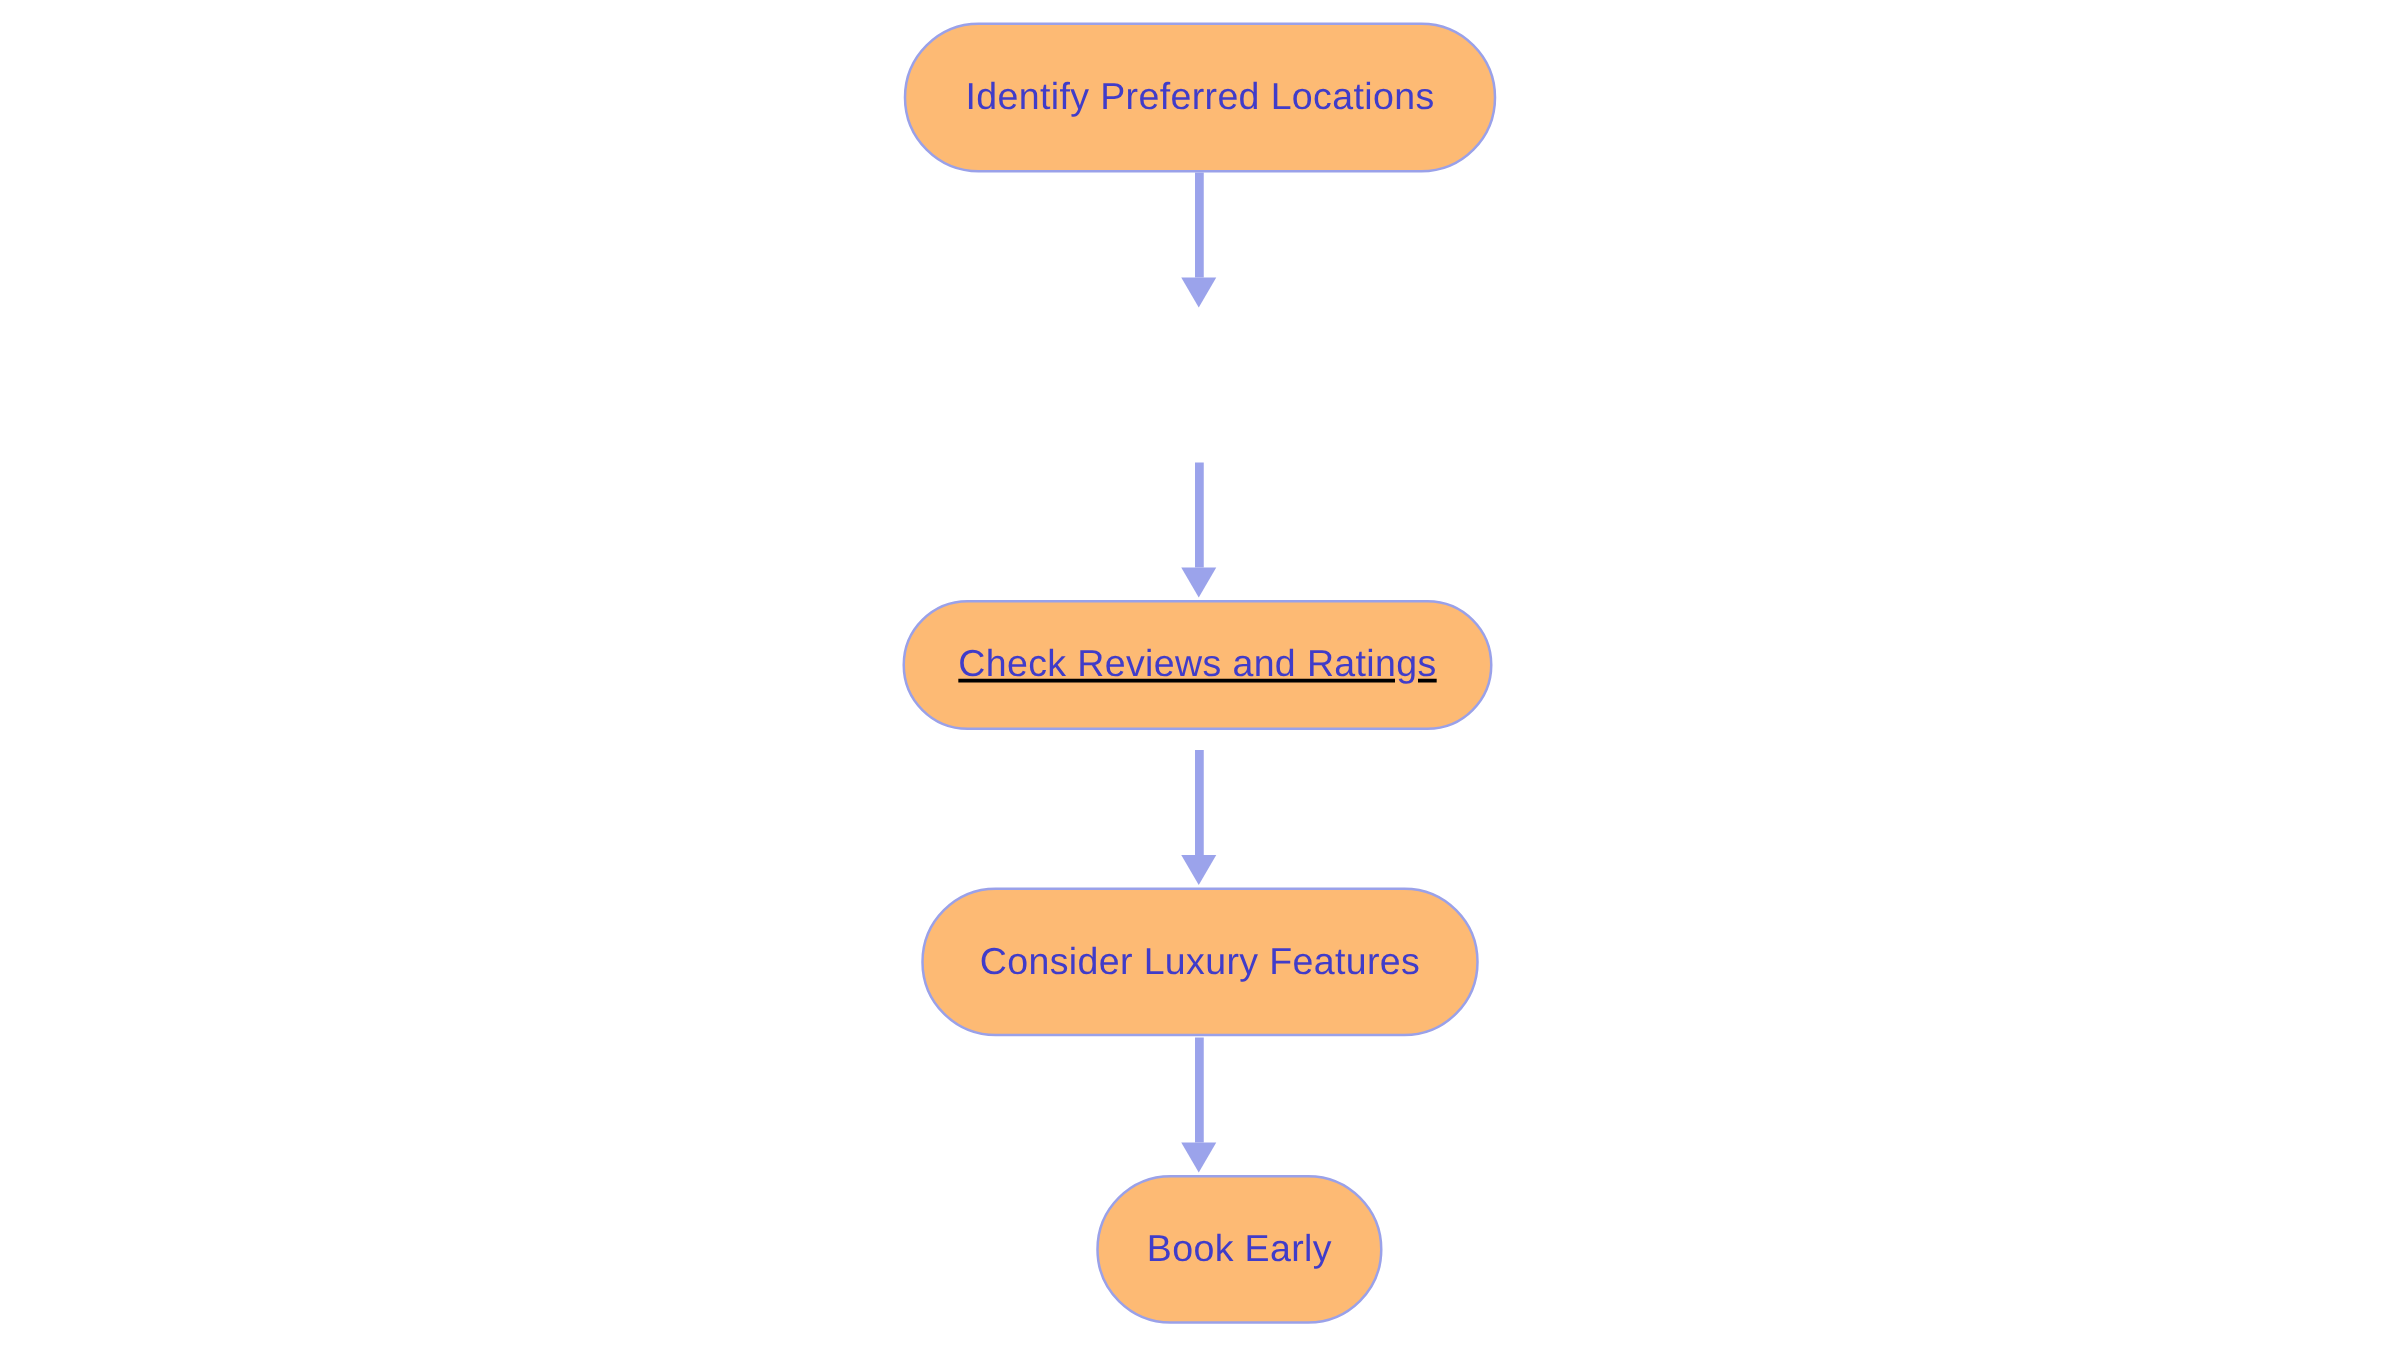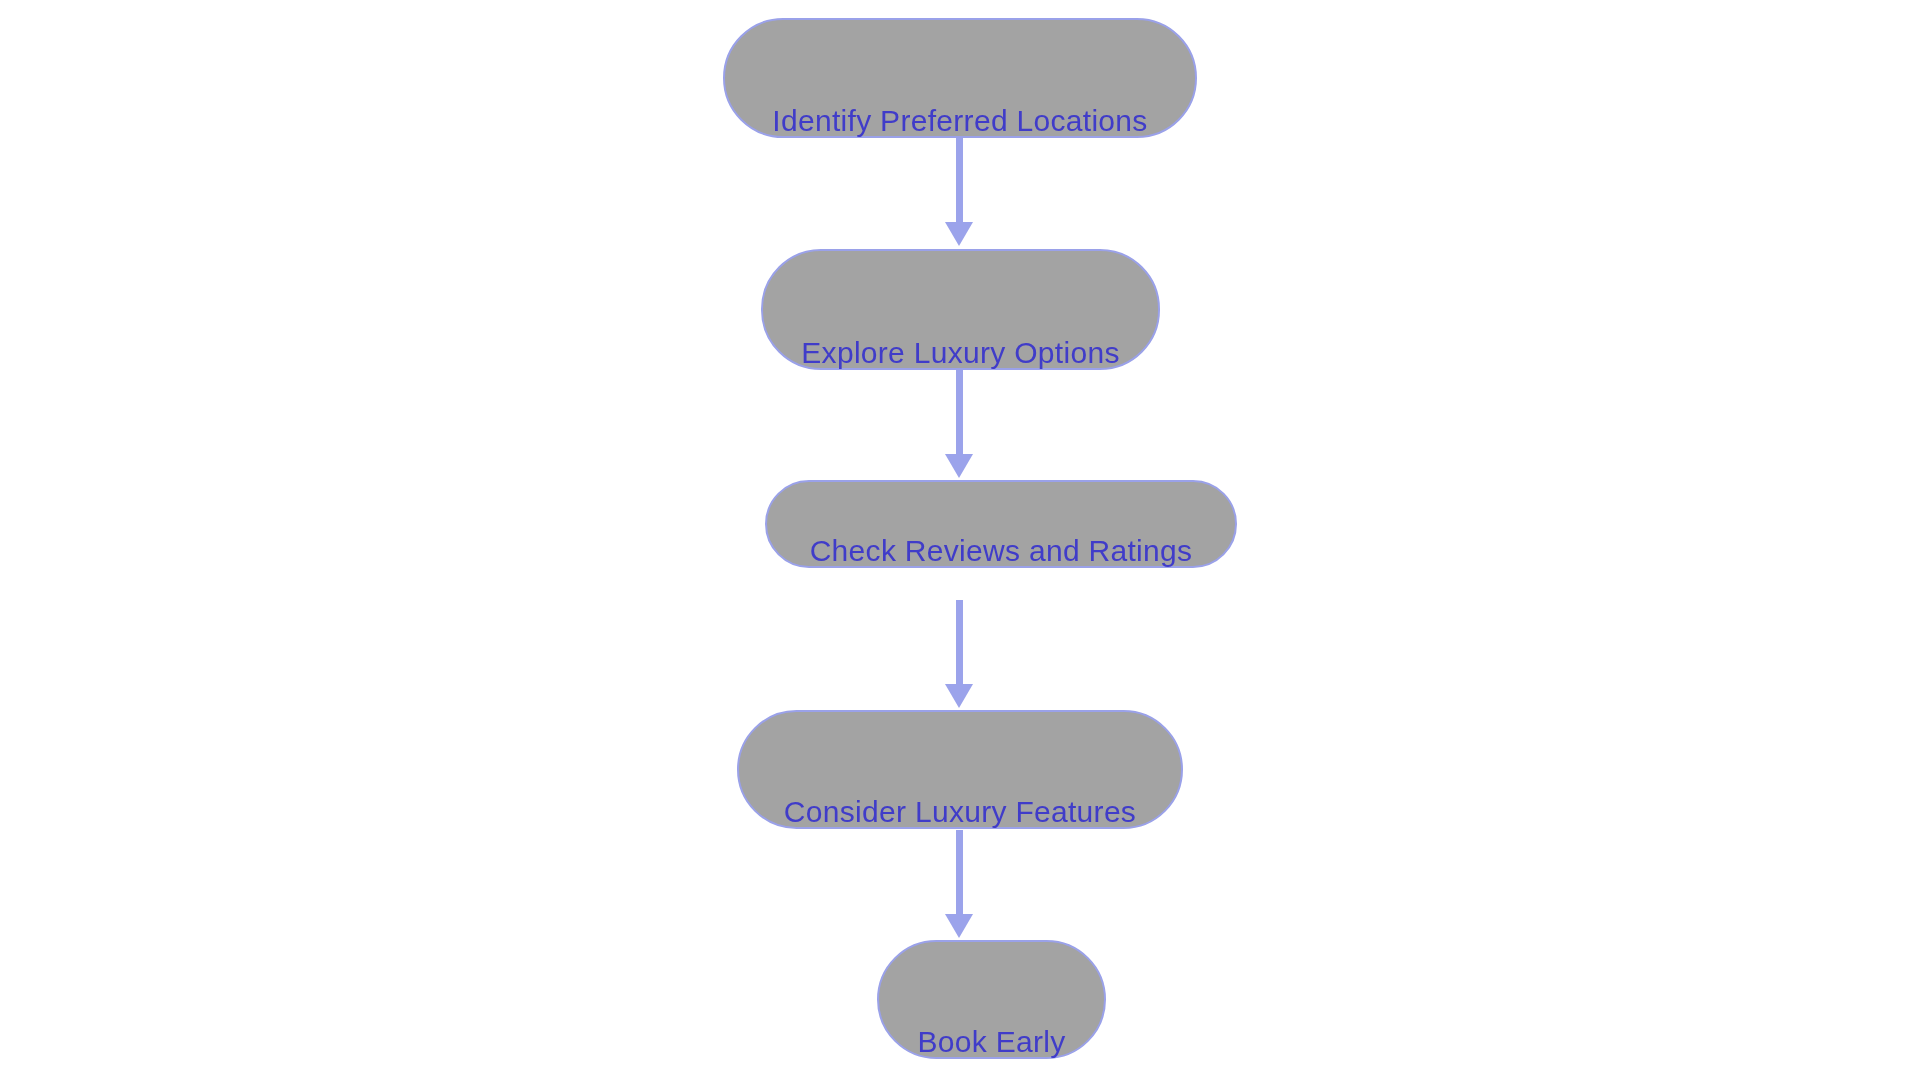--- a/index.html
+++ b/index.html
@@ -11,37 +11,37 @@
   .canvas {
     position: relative;
     width: 1920px;
     height: 1083px;
     background: #ffffff;
     overflow: hidden;
   }
   .flow-node {
     position: absolute;
     box-sizing: border-box;
-    background: #a3a3a3;
+    background: #fdba74;
     border: 2px solid #9aa1e9;
     border-radius: 60px;
     display: flex;
-    align-items: flex-end;
+    align-items: center;
     justify-content: center;
   }
   .flow-node .node-label {
     color: #403cc9;
     font-size: 30px;
     letter-spacing: 0.3px;
     white-space: nowrap;
     line-height: 1;
   }
   .node-1 { left: 723px; top: 18px;  width: 474px; height: 120px; }
   .node-2 { left: 761px; top: 249px; width: 399px; height: 121px; }
-  .node-3 { left: 765px; top: 480px; width: 472px; height: 88px; }
+  .node-3 { left: 722px; top: 480px; width: 472px; height: 104px; text-decoration: underline; }
   .node-4 { left: 737px; top: 710px; width: 446px; height: 119px; }
   .node-5 { left: 877px; top: 940px; width: 229px; height: 119px; }
 
   .connector {
     position: absolute;
     left: 945px;
     width: 28px;
     display: flex;
     flex-direction: column;
     align-items: center;
@@ -70,23 +70,20 @@
 
   <div class="flow-node node-1">
     <span class="node-label">Identify Preferred Locations</span>
   </div>
 
   <div class="connector conn-1">
     <div class="shaft"></div>
     <div class="arrowhead"></div>
   </div>
 
-  <div class="flow-node node-2">
-    <span class="node-label">Explore Luxury Options</span>
-  </div>
 
   <div class="connector conn-2">
     <div class="shaft"></div>
     <div class="arrowhead"></div>
   </div>
 
   <div class="flow-node node-3">
     <span class="node-label">Check Reviews and Ratings</span>
   </div>
 

